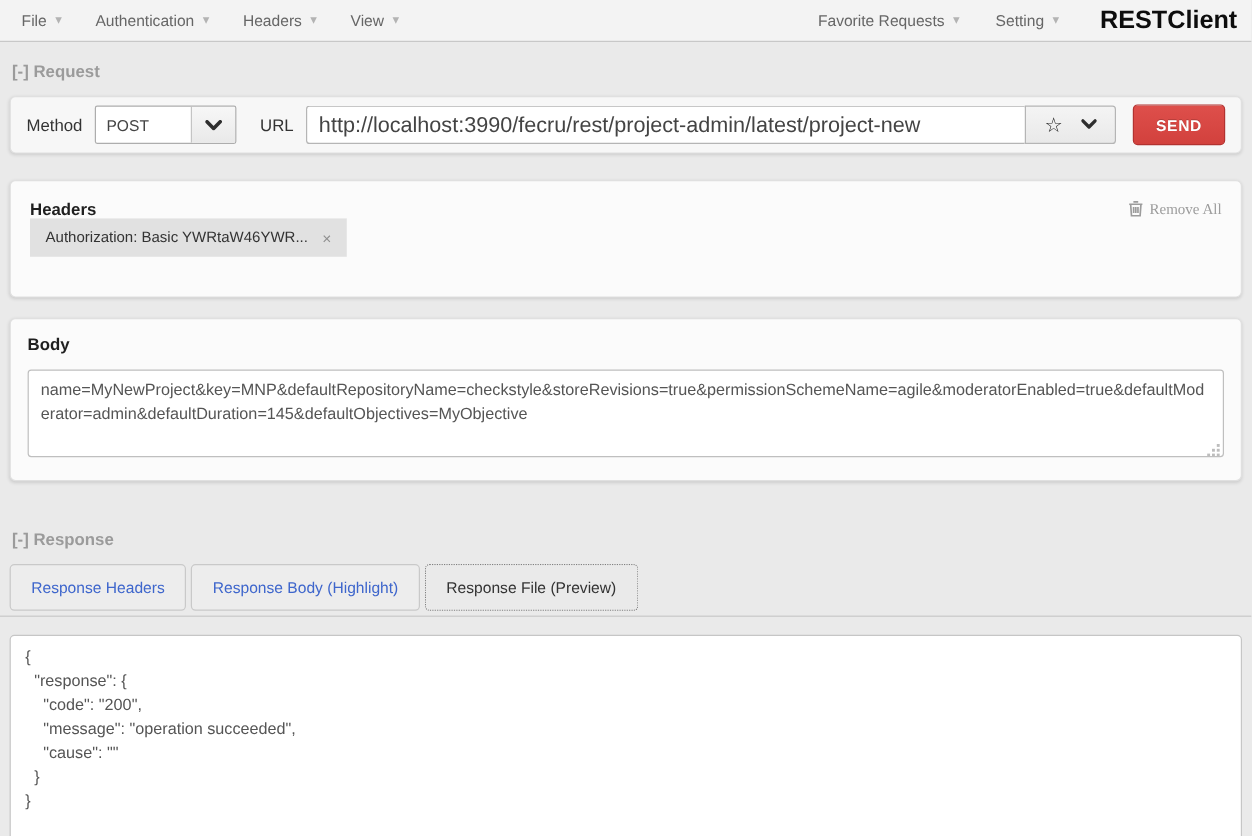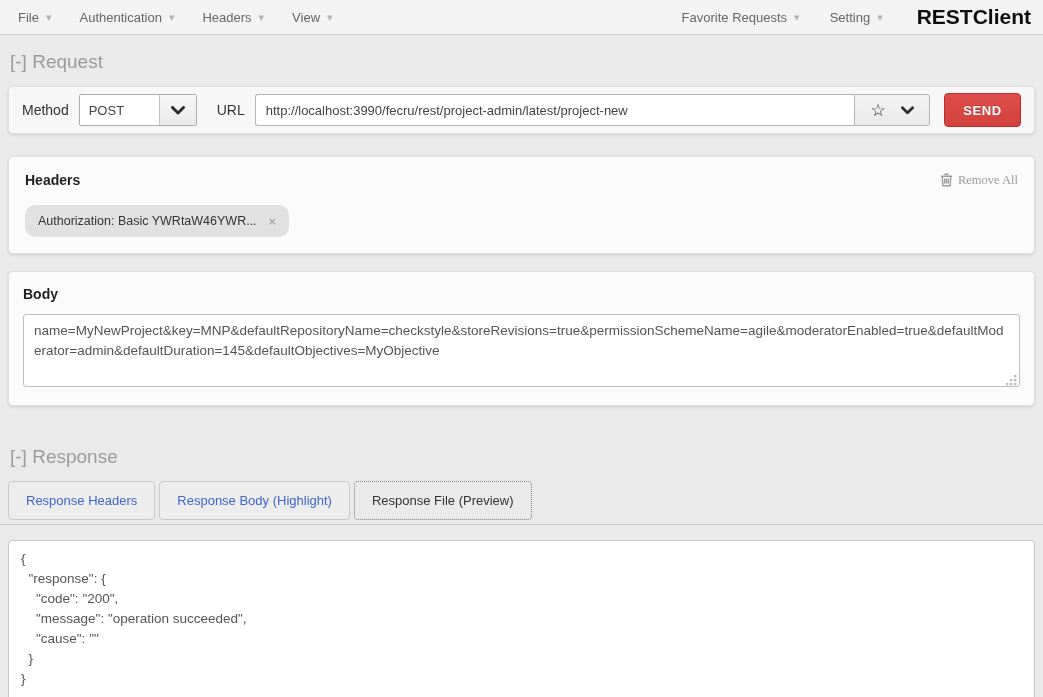--- a/index.html
+++ b/index.html
@@ -18,21 +18,21 @@
   .menu-item {
     display:inline-flex; align-items:center; gap:7px;
     font-size:13px; color:#666; cursor:pointer;
   }
   .caret { color:#b3b3b3; font-size:11px; line-height:1; }
   .menu-right { margin-left:auto; display:flex; align-items:center; gap:30px; }
   .logo { font-size:21px; font-weight:bold; color:#0d0d0d; letter-spacing:0; margin-left:4px; }
   
   .content { padding:0 8px; }
   .section-title {
-    font-size:19px; font-weight:normal; color:#9b9b9b; margin:16px 0 0 2px;
+    font-size:14px; font-weight:bold; color:#9b9b9b; margin:16px 0 0 2px;
   }
   .panel {
     background:#fafafa; border:1px solid #e0e0e0; border-radius:5px;
     box-shadow:0 1px 3px rgba(0,0,0,0.13);
   }
   
   .request-bar {
     margin-top:13px; height:48px; display:flex; align-items:center;
     padding:0 13px; background:#f7f7f7;
   }
@@ -44,21 +44,21 @@
   }
   .select-value { flex:1; display:flex; align-items:center; padding-left:9px; font-size:13px; color:#444; }
   .select-caret {
     width:37px; display:flex; align-items:center; justify-content:center;
     background:linear-gradient(#f7f7f7,#e9e9e9); border-left:1px solid #c4c4c4;
   }
   .url-label { margin-left:20px; }
   .url-group { flex:1; display:flex; align-items:stretch; margin-left:10px; height:32px; }
   .url-input {
     flex:1; border:1px solid #b5b5b5; border-right:none; border-radius:3px 0 0 3px;
-    padding:0 10px; font-size:13px; color:#444; font-family:"Liberation Sans", sans-serif;
+    padding:0 10px; font-size:18px; color:#444; font-family:"Liberation Sans", sans-serif;
     background:#fff; outline:none;
   }
   .url-actions {
     width:76px; display:flex; align-items:center; justify-content:center; gap:15px;
     background:linear-gradient(#f4f4f4,#e9e9e9); border:1px solid #b5b5b5;
     border-radius:0 3px 3px 0; cursor:pointer;
   }
   .star { font-size:17px; color:#222; line-height:1; }
   .send-btn {
     margin-left:14px; width:77px; height:34px; border-radius:4px;
@@ -66,22 +66,22 @@
     color:#fff; font-weight:bold; font-size:13px; letter-spacing:0.6px;
     font-family:"Liberation Sans", sans-serif; cursor:pointer;
     text-shadow:0 -1px 0 rgba(0,0,0,0.2);
   }
   
   .headers-panel { margin-top:22px; height:98px; padding:15px 16px; background:#fbfbfb; }
   .panel-head { display:flex; align-items:center; justify-content:space-between; }
   .panel-title { font-size:14px; font-weight:bold; color:#1f1f1f; }
   .remove-all { display:inline-flex; align-items:center; gap:5px; font-size:12.5px; color:#9c9c9c; cursor:pointer;font-family:Liberation Serif, serif; }
   .chip {
-    margin-top:17px; display:inline-flex; align-items:center; gap:12px;
-    background:#e1e1e1; border-radius:10px; padding:9px 13px; font-size:12.5px; color:#333;
+    display:inline-flex; align-items:center; gap:12px;
+    background:#e1e1e1; border-radius:0; padding:9px 13px; font-size:12.5px; color:#333;
     cursor:default;
   }
   .chip-close { color:#8f8f8f; font-size:13px; cursor:pointer; line-height:1; }
   
   .body-panel { margin-top:17px; padding:13px 14px 14px 14px; background:#fbfbfb; }
   .textarea-wrap { position:relative; margin-top:11px; }
   .body-textarea {
     width:100%; height:73px; resize:none; border:1px solid #bfbfbf; border-radius:3px;
     padding:6px 10px; font-family:"Liberation Sans", sans-serif; font-size:13.5px;
     line-height:20px; color:#555; background:#fff; outline:none; overflow:hidden;

